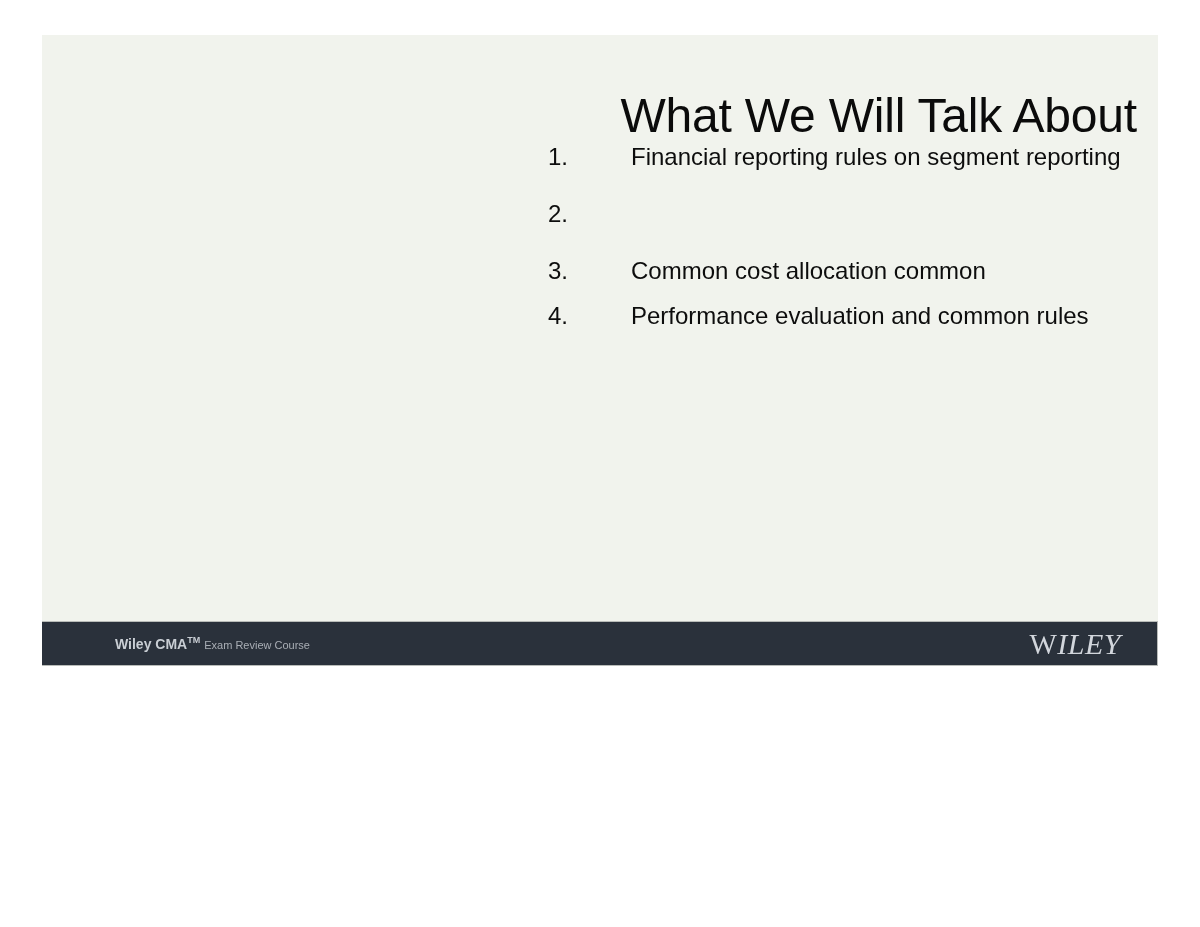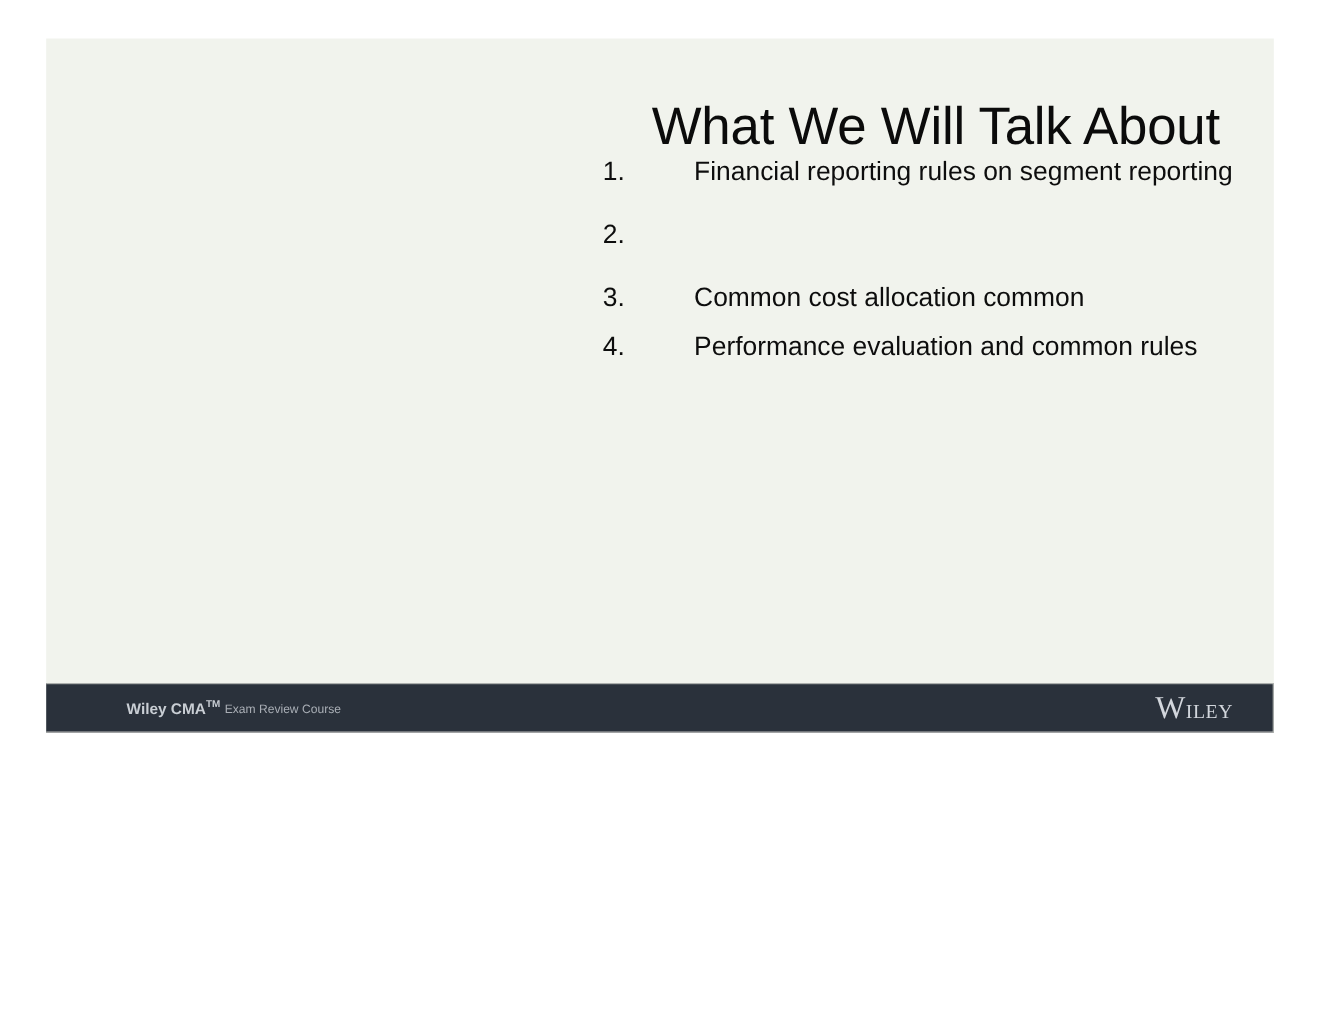--- a/index.html
+++ b/index.html
@@ -37,21 +37,21 @@
   .slide-body {
     position: absolute;
     left: 0;
     top: 0;
     right: 0;
     bottom: 45px;
   }
 
   .slide-title {
     position: absolute;
-    left: 284px;
+    left: 312px;
     top: 56px;
     width: 783px;
     text-align: right;
     font-size: 48px;
     font-weight: 400;
     line-height: 1.06;
     color: #0b0b0b;
     letter-spacing: -0.2px;
     white-space: nowrap;
   }
@@ -141,22 +141,23 @@
     font-family: "Liberation Serif", serif;
     color: #d2d6dc;
     white-space: nowrap;
     line-height: 1;
   }
   .footer-logo .logo-cap {
     font-size: 29px;
     letter-spacing: 0.5px;
   }
   .footer-logo .logo-small {
-    font-size: 18px;
+    font-size: 30px;
     letter-spacing: 0.5px;
+    font-style: italic;
   }
 </style>
 </head>
 <body>
 
 <div id="slide-canvas">
 
   <div id="slide">
 
     <div class="slide-body">

